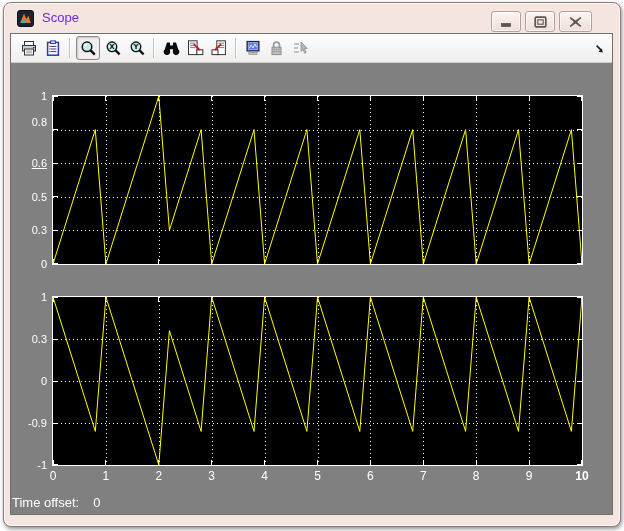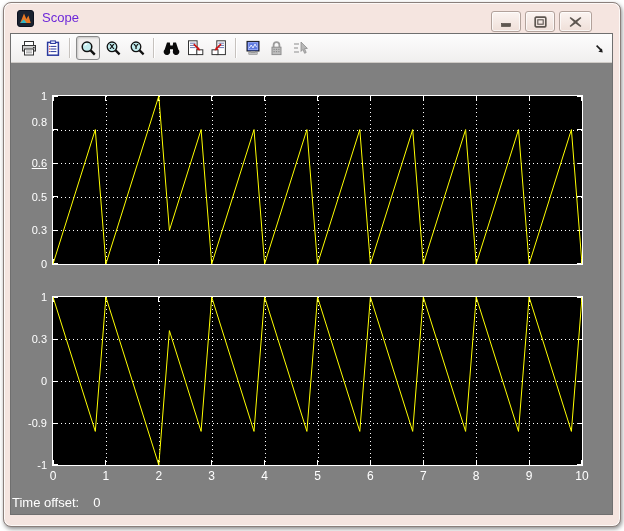--- a/index.html
+++ b/index.html
@@ -303,15 +303,15 @@
       <div class="xlab" style="left: 37px; top: 467px;">0</div>
       <div class="xlab" style="left: 89.9px; top: 467px;">1</div>
       <div class="xlab" style="left: 142.8px; top: 467px;">2</div>
       <div class="xlab" style="left: 195.7px; top: 467px;">3</div>
       <div class="xlab" style="left: 248.6px; top: 467px;">4</div>
       <div class="xlab" style="left: 301.5px; top: 467px;">5</div>
       <div class="xlab" style="left: 354.4px; top: 467px;">6</div>
       <div class="xlab" style="left: 407.3px; top: 467px;">7</div>
       <div class="xlab" style="left: 460.2px; top: 467px;">8</div>
       <div class="xlab" style="left: 513.1px; top: 467px;">9</div>
-      <div class="xlab" style="left: 566px; top: 467px;">10</div>
+      <div class="xlab" style="left: 566px; top: 467px; font-weight: bold;">10</div>
     </div>
 </div>
 
 </body></html>

